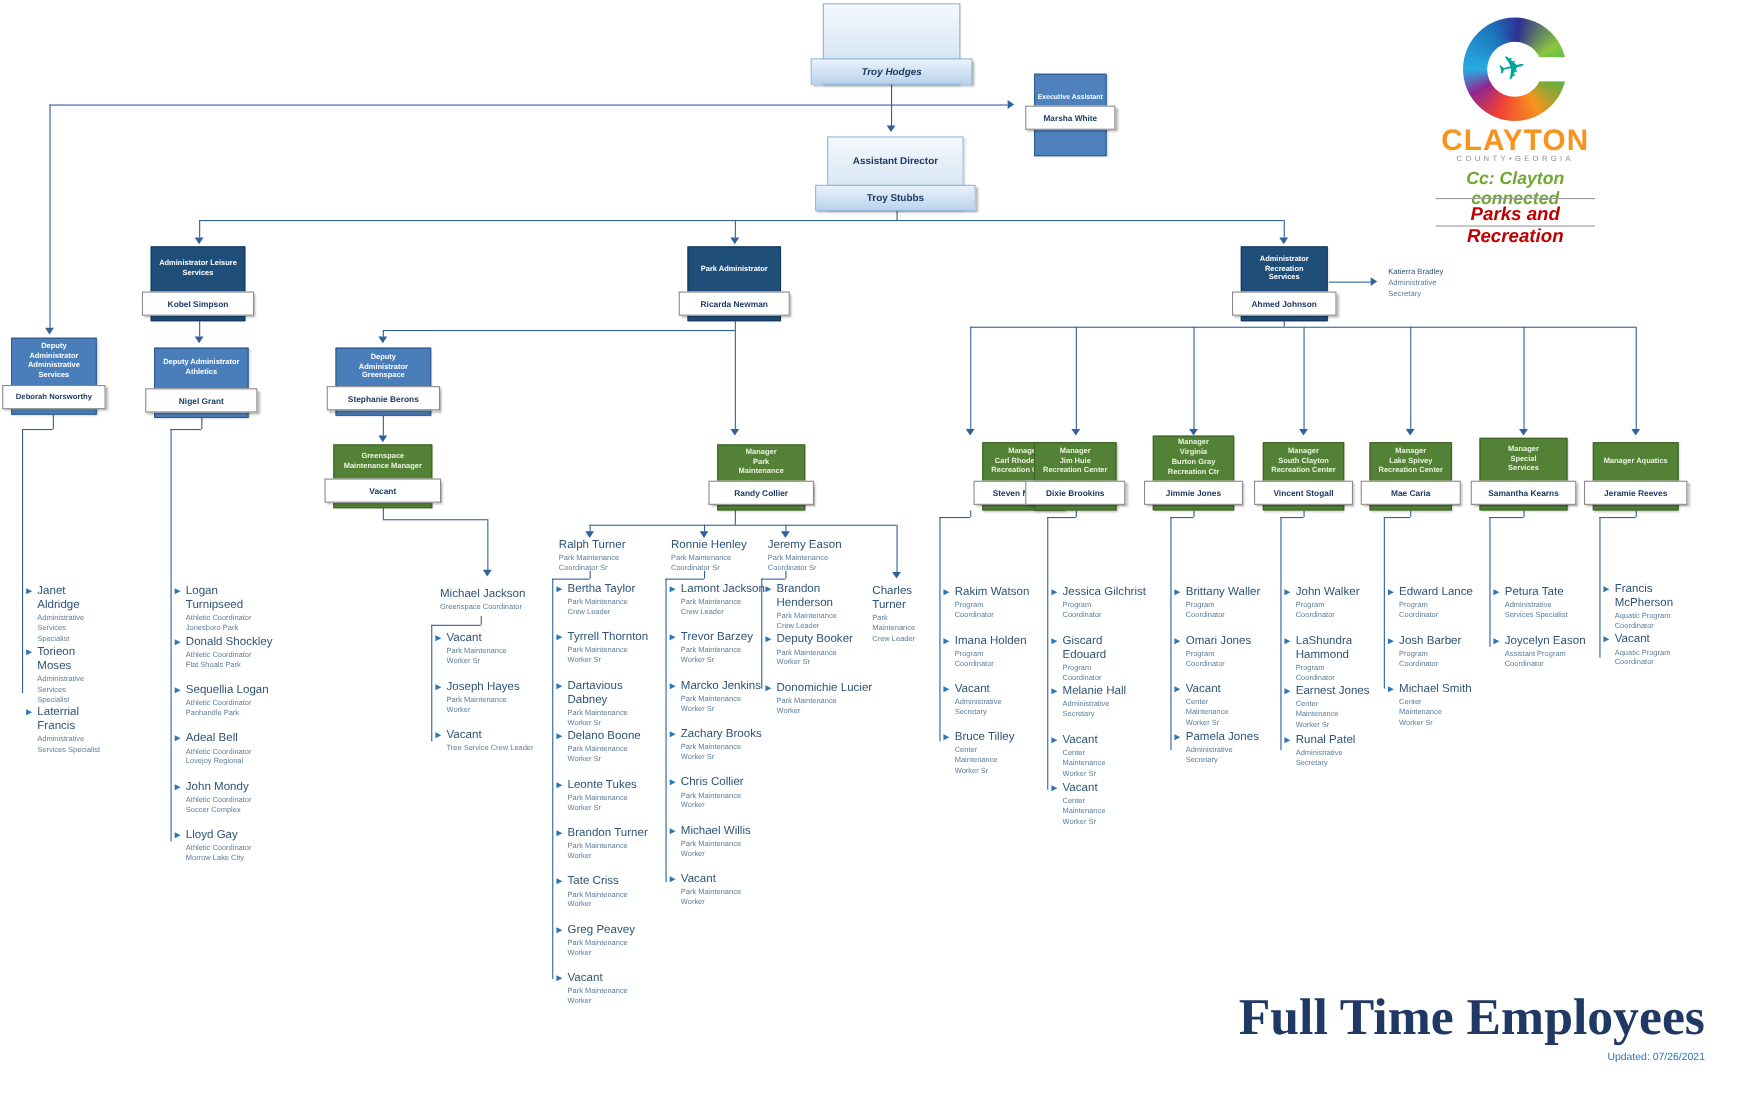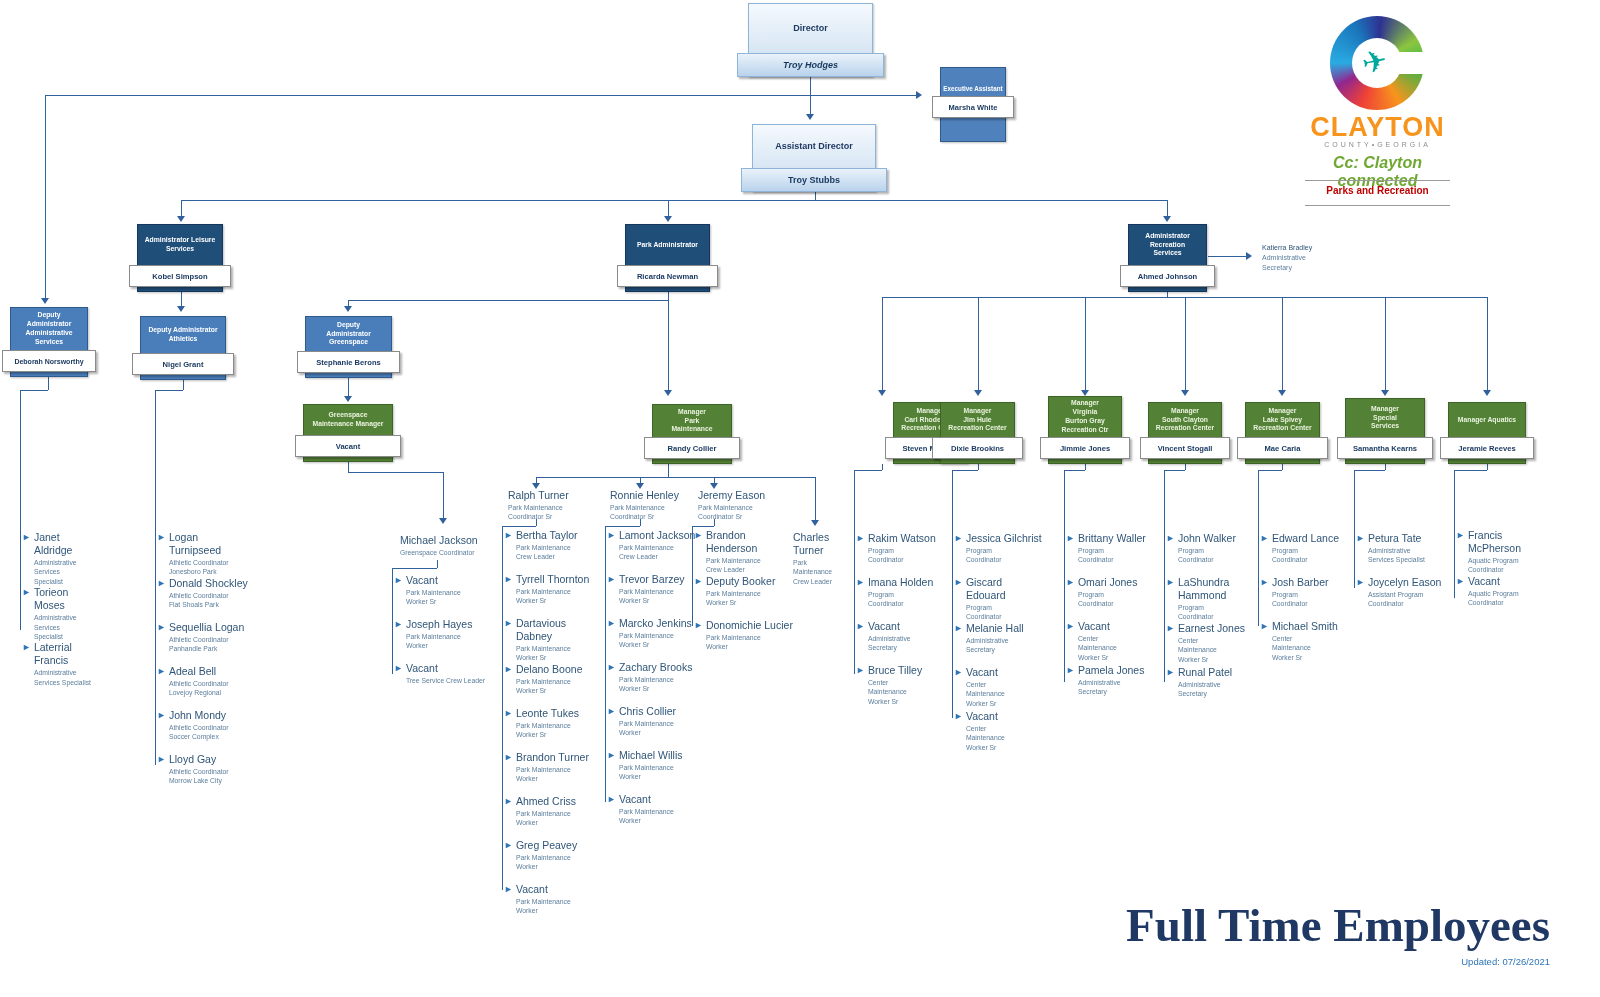--- a/index.html
+++ b/index.html
@@ -43,21 +43,21 @@
       background:conic-gradient(from -90deg,#29ABE2,#1B75BB 60deg,#2E3192 95deg,#8CC63F 150deg,#39B54A 185deg,#F7941D 240deg,#EF4136 290deg,#92278F 330deg,#29ABE2);}
   .logo-hole{position:absolute;left:1352px;top:38px;width:50px;height:50px;border-radius:50%;background:#fff;}
   .logo-notch{position:absolute;left:1377px;top:52px;width:50px;height:22px;background:#fff;}
   .logo-plane{position:absolute;left:1362px;top:44px;font-size:30px;color:#00A79D;transform:rotate(-12deg);}
   .brand-name{position:absolute;left:1295px;top:112px;width:165px;text-align:center;font-size:27px;font-weight:bold;
       color:#F7941D;letter-spacing:1px;}
   .brand-sub{position:absolute;left:1295px;top:141px;width:165px;text-align:center;font-size:7px;letter-spacing:3px;color:#8C8C8C;}
   .brand-tag{position:absolute;left:1295px;top:154px;width:165px;text-align:center;font-size:16px;font-style:italic;
       font-weight:bold;color:#6FA832;}
   .brand-rule{position:absolute;background:#9A9A9A;height:1px;}
-  .brand-dept{position:absolute;left:1295px;top:185px;width:165px;text-align:center;font-size:10px;font-weight:bold;color:#C00000;}
+  .brand-dept{position:absolute;left:1295px;top:185px;width:165px;text-align:center;font-size:17px;font-weight:bold;color:#C00000;font-style:italic;}
   .footer-title{position:absolute;left:1100px;top:898px;width:450px;text-align:right;
       font-family:"Liberation Serif", serif;font-size:47px;font-weight:600;color:#1F3864;}
   .footer-updated{position:absolute;left:1100px;top:956px;width:450px;text-align:right;font-size:9.5px;color:#2E75B6;}
 </style>
 </head>
 <body>
 
 <div>
   <div class="ln" style="left:810px;top:71px;width:1px;height:45px"></div>
   <div class="ln" style="left:45px;top:95px;width:871px;height:1px"></div>
@@ -152,21 +152,20 @@
   <div class="ad" style="left:1381px;top:390px"></div>
   <div class="ad" style="left:1483px;top:390px"></div>
   <div class="ad" style="left:532px;top:483px"></div>
   <div class="ad" style="left:636px;top:483px"></div>
   <div class="ad" style="left:710px;top:483px"></div>
   <div class="ad" style="left:811px;top:520px"></div>
 </div>
 
 <div class="obox box-light name-italic" style="left:737px;top:3px;width:147px;height:74px">
   <div class="body"></div>
-  <div class="title">Director</div>
   <div class="plate">Troy Hodges</div>
 </div>
 
 <div class="obox exec" style="left:932px;top:67px;width:82px;height:75px">
   <div class="body"></div>
   <div class="title">Executive Assistant</div>
   <div class="plate">Marsha White</div>
 </div>
 
 <div class="obox box-light" style="left:741px;top:124px;width:146px;height:68px">
@@ -485,21 +484,21 @@
     <div class="emp-text">
       <div class="emp-name">Brandon Turner</div>
       <div class="emp-role">Park Maintenance
 Worker</div>
     </div>
   </div>
 
   <div class="emp-item">
     <span class="emp-arrow">►</span>
     <div class="emp-text">
-      <div class="emp-name">Ahmed Criss</div>
+      <div class="emp-name">Tate Criss</div>
       <div class="emp-role">Park Maintenance
 Worker</div>
     </div>
   </div>
 
   <div class="emp-item">
     <span class="emp-arrow">►</span>
     <div class="emp-text">
       <div class="emp-name">Greg Peavey</div>
       <div class="emp-role">Park Maintenance

